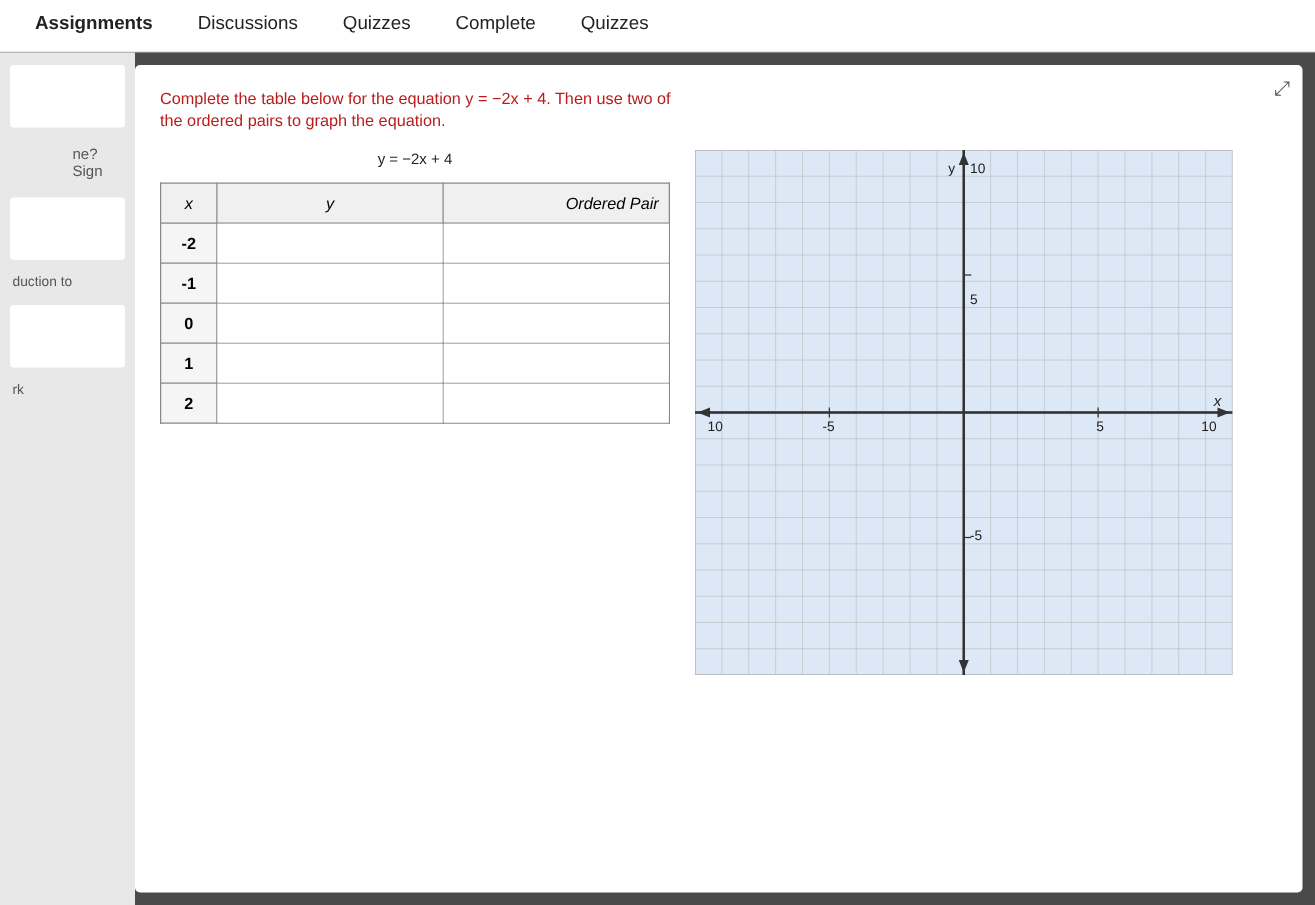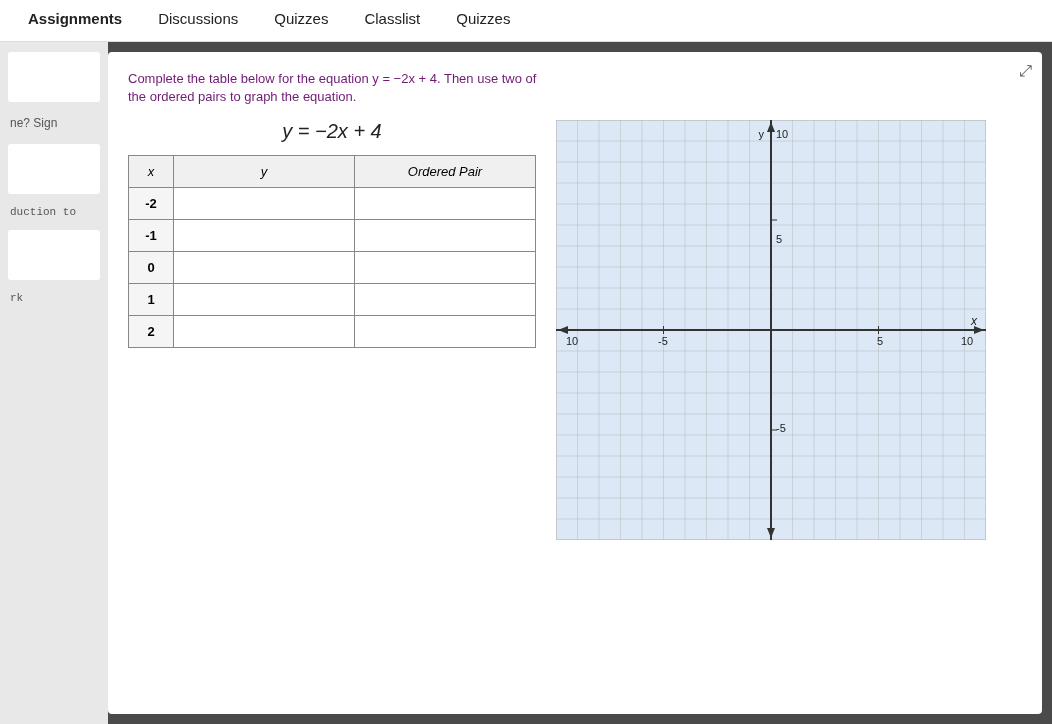--- a/index.html
+++ b/index.html
@@ -43,26 +43,26 @@
     .sidebar-card {
       background: white;
       margin: 0 8px;
       height: 50px;
       border-radius: 3px;
     }
     .sidebar-text {
       color: #555;
       font-size: 12px;
       padding: 6px 10px;
+      margin-left: 48px;
     }
     .sidebar-text2 {
       color: #555;
       font-size: 11px;
       padding: 4px 10px;
-      font-family: Liberation Mono, monospace;
     }
 
     .content-area {
       flex: 1;
       background: white;
       margin: 10px 10px 10px 0;
       border-radius: 4px;
       padding: 18px 20px;
       position: relative;
       overflow: hidden;
@@ -72,41 +72,40 @@
       position: absolute;
       top: 10px;
       right: 10px;
       font-size: 16px;
       cursor: pointer;
       color: #555;
     }
 
     .problem-instruction {
       font-size: 13px;
-      color: #701a75;
+      color: #b91c1c;
       line-height: 1.4;
       margin-bottom: 14px;
       max-width: 420px;
     }
 
     .problem-body {
       display: flex;
       gap: 20px;
       align-items: flex-start;
     }
 
     .left-panel {
       display: flex;
       flex-direction: column;
       align-items: center;
     }
 
     .equation-label {
-      font-size: 20px;
-      font-style: italic;
+      font-size: 12px;
       margin-bottom: 12px;
       color: #222;
     }
 
     .data-table {
       border-collapse: collapse;
       border: 1px solid #888;
     }
     .data-table th, .data-table td {
       border: 1px solid #888;
@@ -116,20 +115,21 @@
       min-width: 45px;
       height: 32px;
     }
     .data-table th {
       background: #f0f0f0;
       font-style: italic;
       font-weight: normal;
     }
     .data-table th.ordered-pair {
       min-width: 110px;
+      text-align: right;
     }
     .data-table td.x-val {
       background: #f5f5f5;
       font-weight: bold;
       min-width: 35px;
     }
     .data-table td.input-cell {
       padding: 0;
     }
     .data-table td.input-cell input {
@@ -154,21 +154,21 @@
       height: 100%;
     }
   </style>
 </head>
 <body>
 
 <div class="top-nav">
   <span class="nav-item active">Assignments</span>
   <span class="nav-item">Discussions</span>
   <span class="nav-item">Quizzes</span>
-  <span class="nav-item">Classlist</span>
+  <span class="nav-item">Complete</span>
   <span class="nav-item">Quizzes</span>
 </div>
 
 <div class="main-area">
   <div class="left-sidebar">
     <div class="sidebar-card"></div>
     <div class="sidebar-text">ne? Sign</div>
     <div class="sidebar-card"></div>
     <div class="sidebar-text2">duction to</div>
     <div class="sidebar-card"></div>

